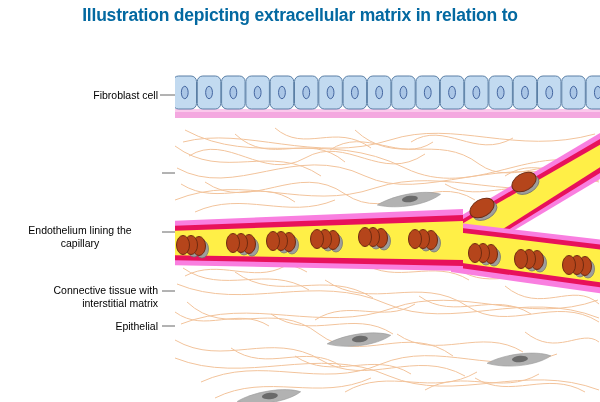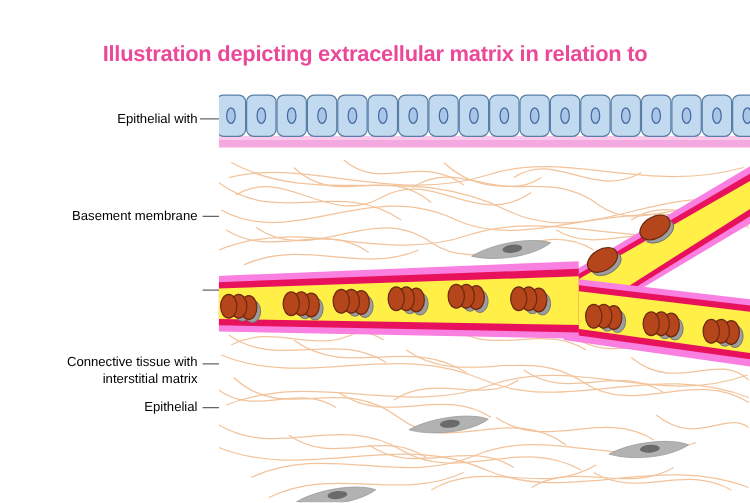--- a/index.html
+++ b/index.html
@@ -12,24 +12,23 @@
   }
   #stage{position:relative;width:600px;height:402px;}
 
   
   .title{
     position:absolute;left:0;top:0;width:600px;
     text-align:center;
     font-weight:bold;
     font-size:17.5px;
     line-height:23px;
-    color:#ec4899;
+    color:#0369a1;
     padding-top:4px;
     letter-spacing:-0.2px;
-    margin-top:28px;
   }
   .title .l2{display:block;}
 
   
   .label{
     position:absolute;
     font-size:10.5px;
     color:#000;
     text-align:right;
     line-height:12.5px;
@@ -49,22 +48,23 @@
 </style>
 </head>
 <body>
 
 <div id="stage">
 
   <div class="title">
     <span>Illustration depicting extracellular matrix in relation to</span>
   </div>
 
-  <div class="label" style="left:46px;top:89px;width:112px;">Epithelial with</div>
-  <div class="label" style="left:2px;top:167px;width:156px;">Basement membrane</div>
+  <div class="label" style="left:46px;top:89px;width:112px;">Fibroblast cell</div>
+  <div class="label center" style="left:2px;top:224px;width:156px;">Endothelium lining the
+capillary</div>
   <div class="label center" style="left:2px;top:284px;width:156px;text-align:right;">Connective tissue with
 interstitial matrix</div>
   <div class="label" style="left:60px;top:320px;width:98px;">Epithelial</div>
 
   <svg id="leads" viewBox="0 0 600 402">
     <g fill="none" stroke="#666666" stroke-width="1">
       <polyline points="160,95 196,95"></polyline>
       <polyline points="162,173 197,173 203,123"></polyline>
       <polyline points="162,232 199,232"></polyline>
       <polyline points="162,291 212,291"></polyline>

